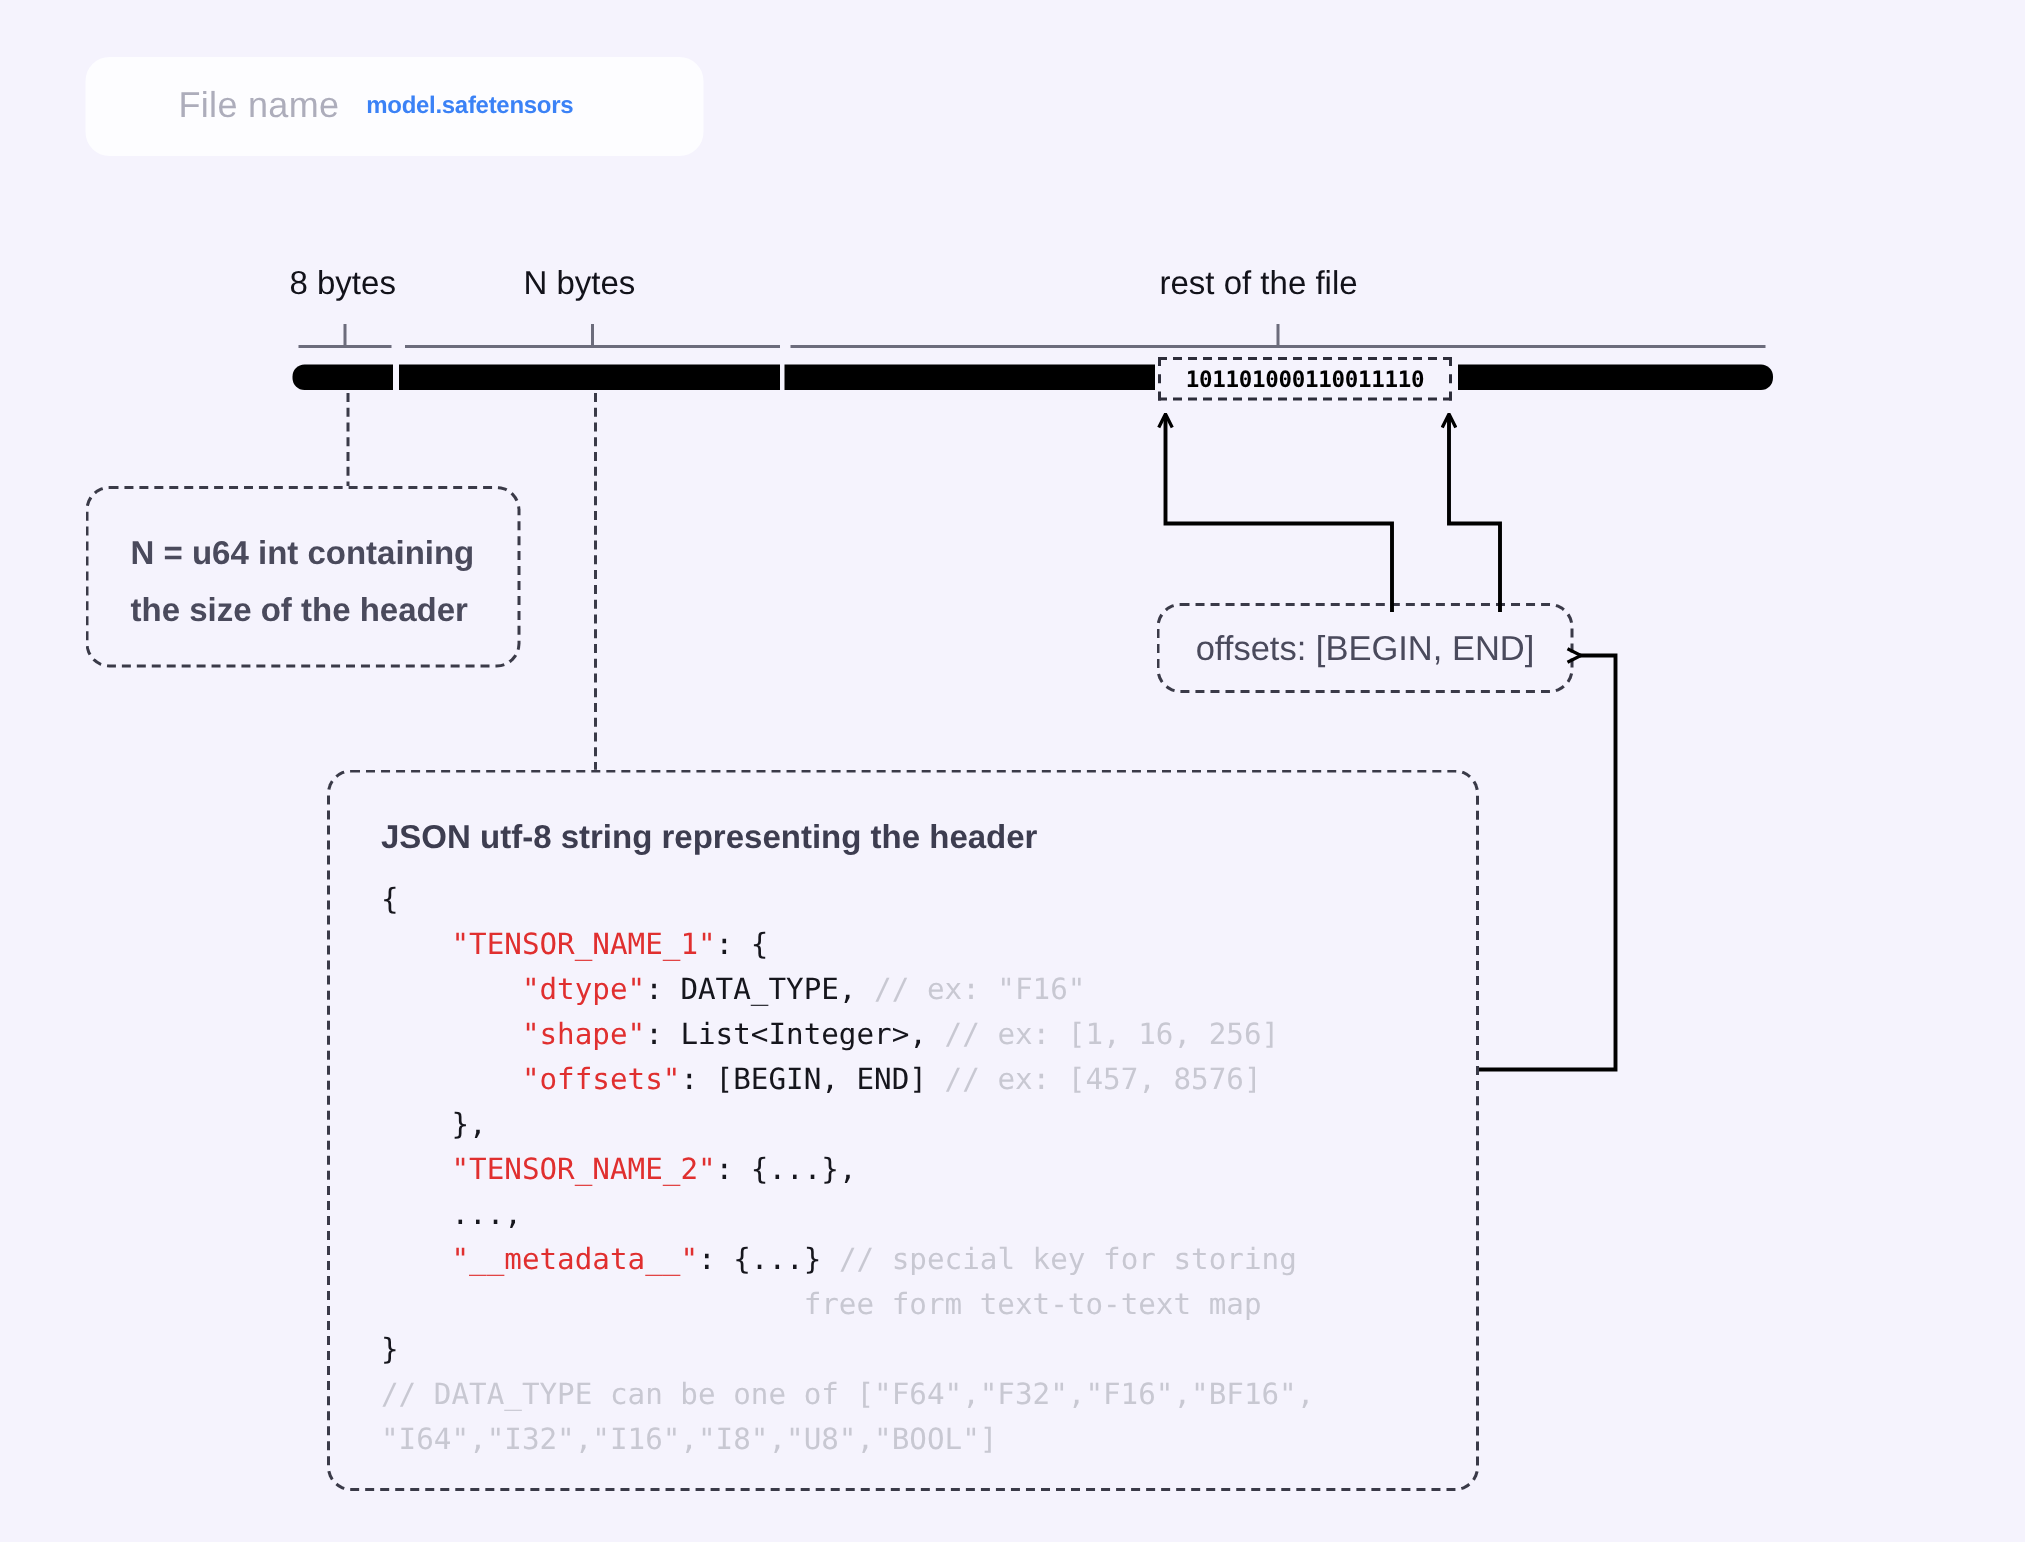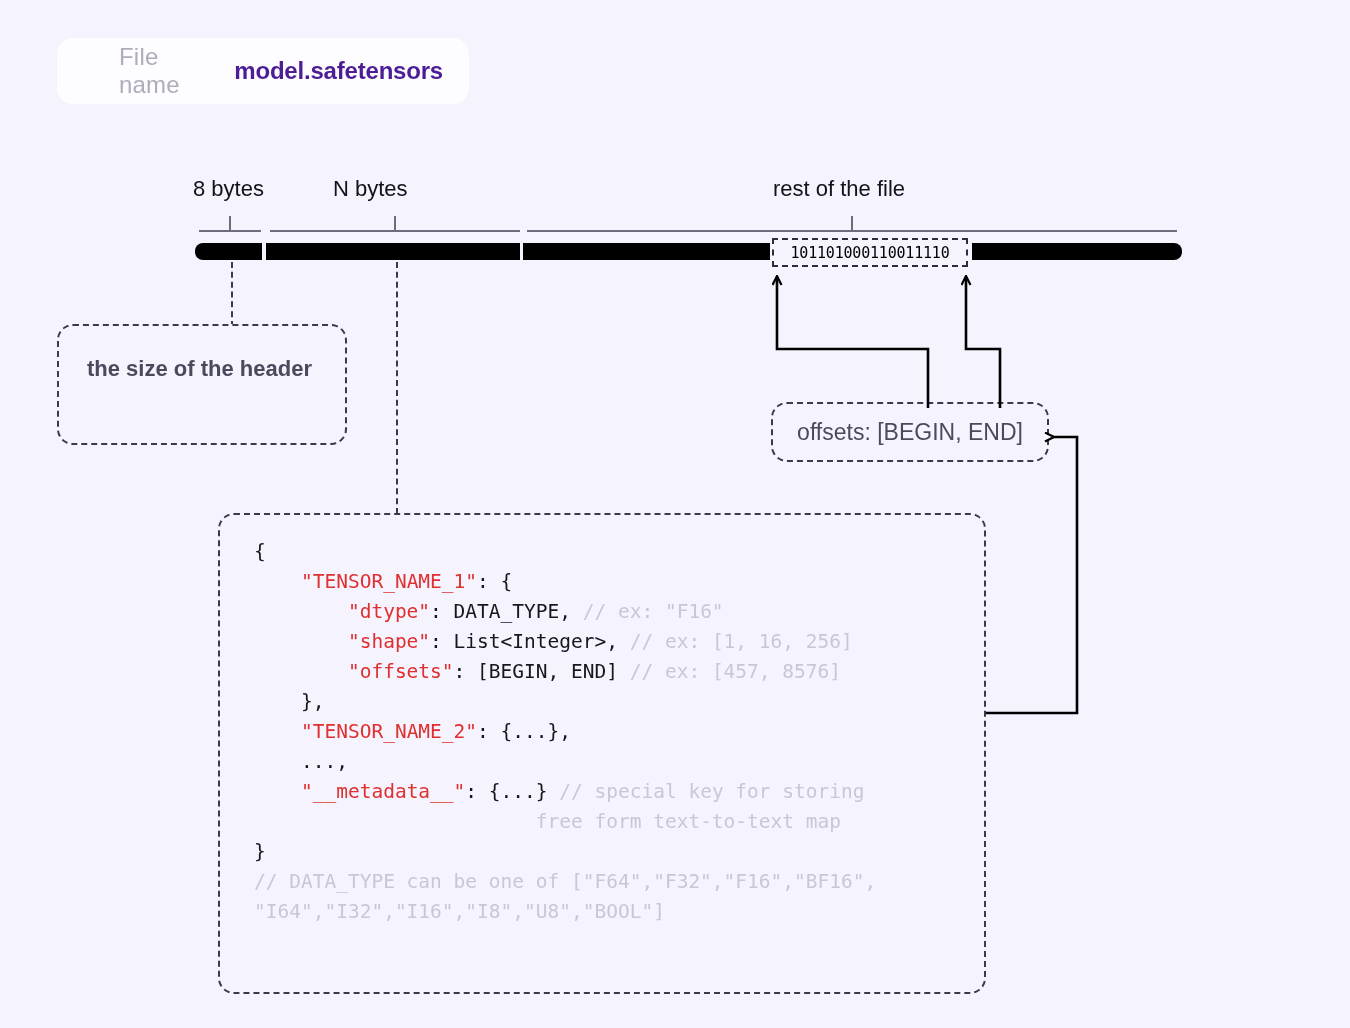--- a/index.html
+++ b/index.html
@@ -36,35 +36,35 @@
     box-sizing: border-box;
     gap: 18px;
   }
   .filename-label {
     font-size: 24px;
     color: #adadbb;
     letter-spacing: 0.2px;
     margin-left: 36px;
   }
   .filename-value {
-    font-size: 24px;
-    color: #4c1d95;
+    font-size: 16px;
+    color: #3b82f6;
     font-weight: bold;
     letter-spacing: -0.2px;
   }
 
   
   .ruler-label {
     position: absolute;
     font-size: 22px;
     color: #12121a;
     white-space: nowrap;
   }
   #lbl-8bytes   { left: 193px; top: 176px; }
-  #lbl-nbytes   { left: 333px; top: 176px; }
+  #lbl-nbytes   { left: 349px; top: 176px; }
   #lbl-rest     { left: 773px; top: 176px; }
 
   
   .ruler-seg {
     position: absolute;
     height: 18px;
   }
   .ruler-seg .bar {
     position: absolute;
     left: 0; right: 0;
@@ -111,21 +111,21 @@
     border: 2px dashed #2d2d3a;
     box-sizing: border-box;
     background: #f5f3fd;
     display: flex;
     align-items: center;
     justify-content: center;
   }
   .bits-text {
     font-family: "DejaVu Sans Mono", monospace;
     font-size: 15px;
-    font-weight: normal;
+    font-weight: bold;
     color: #000;
     letter-spacing: -0.2px;
     white-space: nowrap;
   }
 
   
   .leader-v {
     position: absolute;
     width: 0;
     border-left: 2px dashed #3a3a48;
@@ -240,20 +240,21 @@
     <div class="seg" id="seg-d"></div>
   </div>
   <div class="bits-box">
     <span class="bits-text">101101000110011110</span>
   </div>
 
   <div class="leader-v" id="leader-n"></div>
   <div class="leader-v" id="leader-json"></div>
 
   <div class="callout" id="box-n">
+    <div class="line">N = u64 int containing</div>
     <div class="line">the size of the header</div>
   </div>
 
   <div class="callout" id="box-offsets">
     <div class="text">offsets: [BEGIN, END]</div>
   </div>
 
   <svg id="connectors" viewBox="0 0 1350 1028" xmlns="http://www.w3.org/2000/svg">
     <defs>
       <marker id="arrow" markerWidth="11" markerHeight="11" refX="9" refY="5.5" orient="auto" markerUnits="userSpaceOnUse">
@@ -262,20 +263,21 @@
     </defs>
 
     <path d="M 928,408 L 928,349 L 777,349 L 777,277" fill="none" stroke="#000" stroke-width="2.6" marker-end="url(#arrow)"></path>
 
     <path d="M 1000,408 L 1000,349 L 966,349 L 966,277" fill="none" stroke="#000" stroke-width="2.6" marker-end="url(#arrow)"></path>
 
     <path d="M 1053,437 L 1077,437 L 1077,713 L 903,713" fill="none" stroke="#000" stroke-width="2.6" marker-start="url(#arrow)" marker-end="url(#arrow)"></path>
   </svg>
 
   <div class="callout" id="box-json">
+    <div class="json-title">JSON utf-8 string representing the header</div>
 
     <div class="code"><span>{</span>
 <span class="p">    </span><span class="k">"TENSOR_NAME_1"</span><span>: {</span>
 <span class="p">        </span><span class="k">"dtype"</span><span>: DATA_TYPE, </span><span class="c">// ex: "F16"</span>
 <span class="p">        </span><span class="k">"shape"</span><span>: List&lt;Integer&gt;, </span><span class="c">// ex: [1, 16, 256]</span>
 <span class="p">        </span><span class="k">"offsets"</span><span>: [BEGIN, END] </span><span class="c">// ex: [457, 8576]</span>
 <span class="p">    </span><span>},</span>
 <span class="p">    </span><span class="k">"TENSOR_NAME_2"</span><span>: {...},</span>
 <span>    ...,</span>
 <span class="p">    </span><span class="k">"__metadata__"</span><span>: {...} </span><span class="c">// special key for storing</span>

